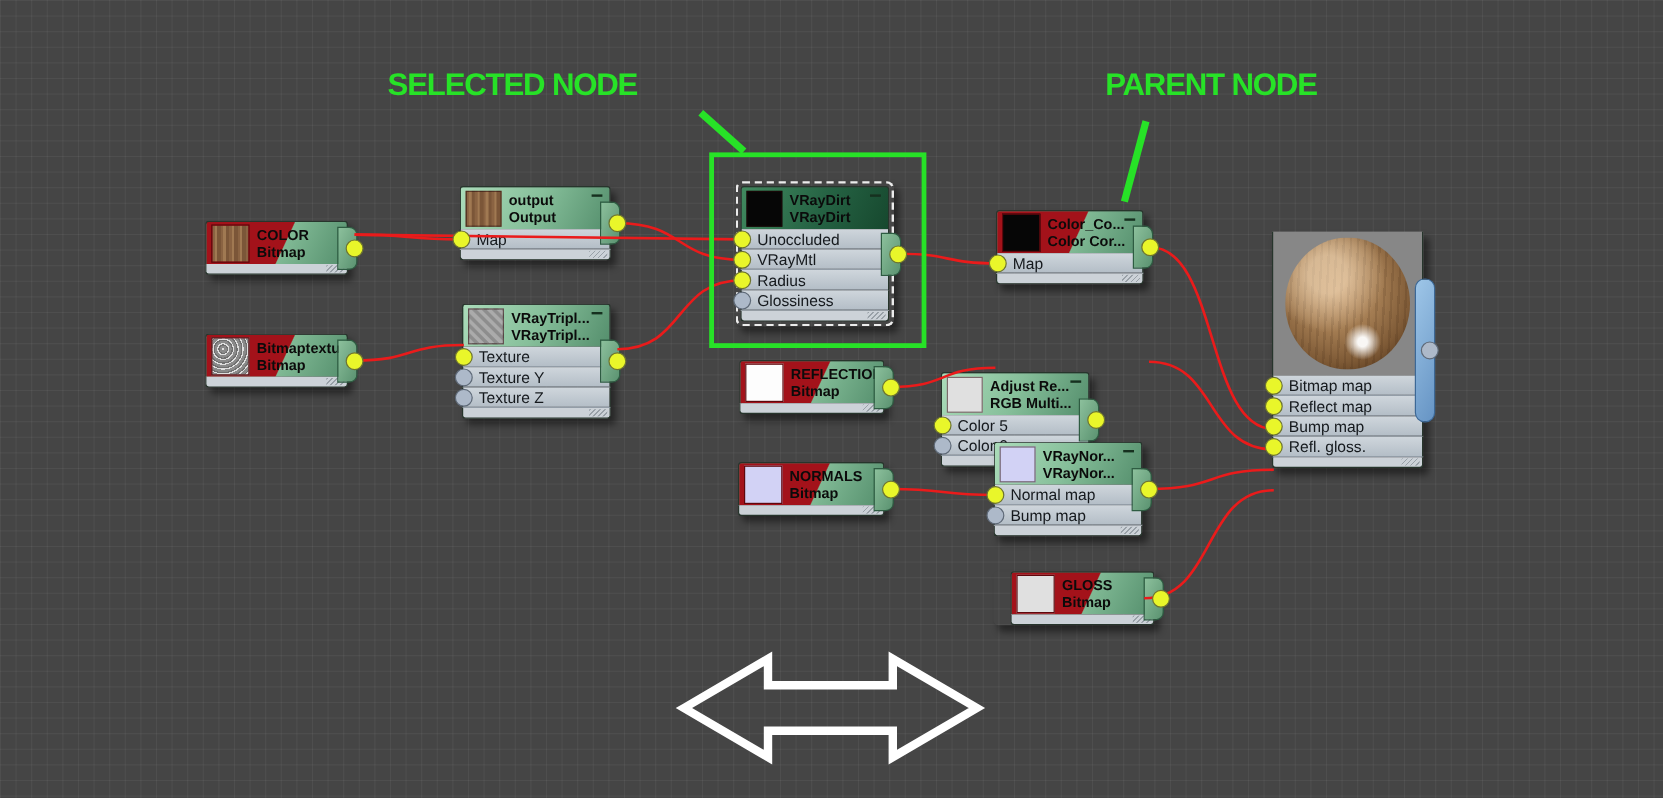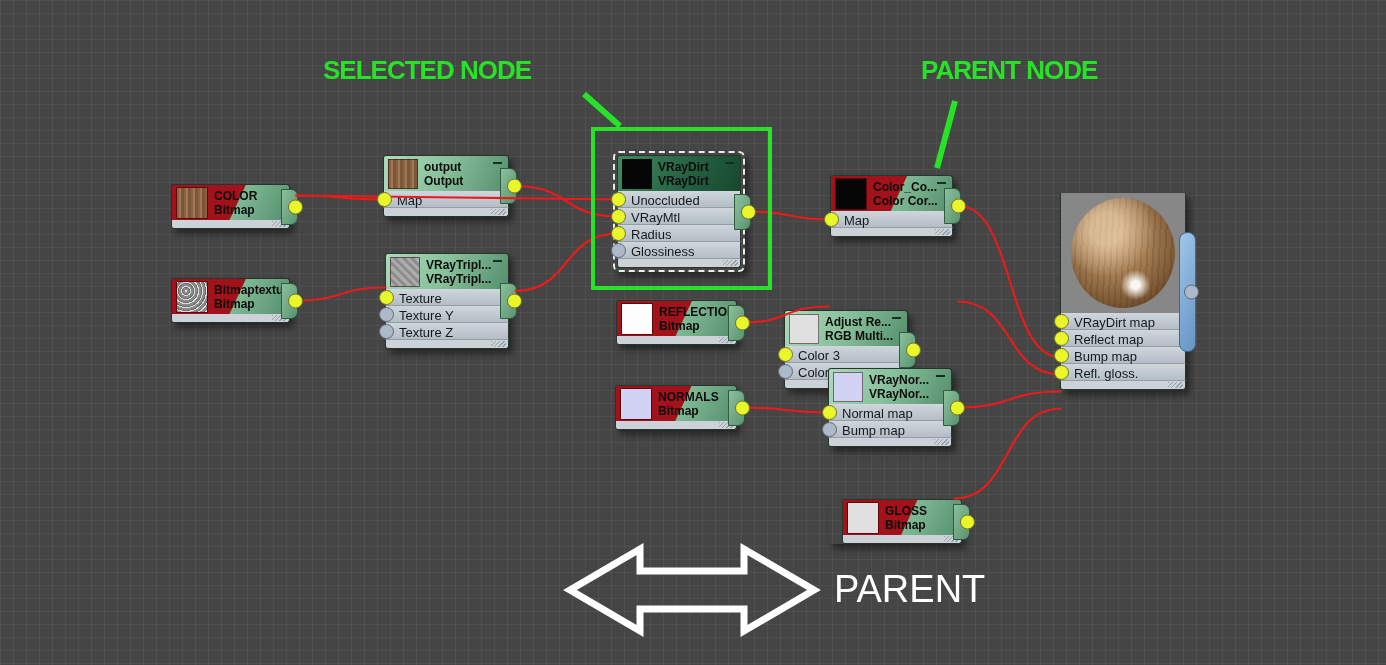--- a/index.html
+++ b/index.html
@@ -170,21 +170,21 @@
       </div>
       <div class="node" style="left: 784px; top: 262px; width: 124px; margin-top: 48px;">
         <div class="hdr hdr-green">
           <div class="thumb th-light-gray-swatch"></div>
           <div class="titles">
             <div class="t1">Adjust Re...</div>
             <div class="t2">RGB Multi...</div>
           </div>
           <span class="minus"></span>
         </div>
-        <div class="row"><span class="dot on"></span><span class="rlbl">Color 3</span></div>
+        <div class="row"><span class="dot on"></span><span class="rlbl">Color 5</span></div>
         <div class="row"><span class="dot "></span><span class="rlbl">Color 2</span></div>
         <div class="ftr"></div>
         <div class="outtab "></div>
         <span class="outdot on"></span>
       </div>
       <div class="node" style="left: 616px; top: 300px; width: 121px;">
         <div class="hdr hdr-red">
           <div class="thumb th-white-swatch"></div>
           <div class="titles">
             <div class="t1">REFLECTION</div>
@@ -215,37 +215,37 @@
           <div class="thumb th-lavender-swatch"></div>
           <div class="titles">
             <div class="t1">NORMALS</div>
             <div class="t2">Bitmap</div>
           </div>
         </div>
         <div class="ftr"></div>
         <div class="outtab "></div>
         <span class="outdot on"></span>
       </div>
-      <div class="node" style="left: 828px; top: 499px; width: 120px; padding-left: 14px;">
+      <div class="node" style="left: 828px; top: 476px; width: 120px; padding-left: 14px;">
         <div class="hdr hdr-red">
           <div class="thumb th-light-gray-swatch"></div>
           <div class="titles">
             <div class="t1">GLOSS</div>
             <div class="t2">Bitmap</div>
           </div>
         </div>
         <div class="ftr"></div>
         <div class="outtab "></div>
         <span class="outdot on"></span>
       </div>
       <div class="node" style="left: 1060px; top: 193px; width: 126px;">
         <div class="preview">
           <div class="sphere"></div>
         </div>
-        <div class="row"><span class="dot on"></span><span class="rlbl">VRayDirt map</span></div>
+        <div class="row"><span class="dot on"></span><span class="rlbl">Bitmap map</span></div>
         <div class="row"><span class="dot on"></span><span class="rlbl">Reflect map</span></div>
         <div class="row"><span class="dot on"></span><span class="rlbl">Bump map</span></div>
         <div class="row"><span class="dot on"></span><span class="rlbl">Refl. gloss.</span></div>
         <div class="ftr"></div>
         <div class="outtab tab-blue"></div>
         <span class="outdot "></span>
       </div>
     </div>
 
   <svg id="wires" width="1386" height="665">
@@ -266,14 +266,13 @@
   <div id="selrect"></div>
 
   <svg id="overlay" width="1386" height="665">
     <line x1="584" y1="94" x2="620" y2="126" stroke="#27e227" stroke-width="6"></line>
     <line x1="955" y1="101" x2="937" y2="168" stroke="#27e227" stroke-width="6"></line>
     <path d="M570 590 L640 549 L640 571 L744 571 L744 549 L814 590 L744 631 L744 609 L640 609 L640 631 Z" fill="none" stroke="#ffffff" stroke-width="7"></path>
   </svg>
 
   <div id="lbl-selected" class="green-label">SELECTED NODE</div>
   <div id="lbl-parentnode" class="green-label">PARENT NODE</div>
-  <div id="lbl-parent" class="white-label">PARENT</div>
 </div>
 
 </body></html>

